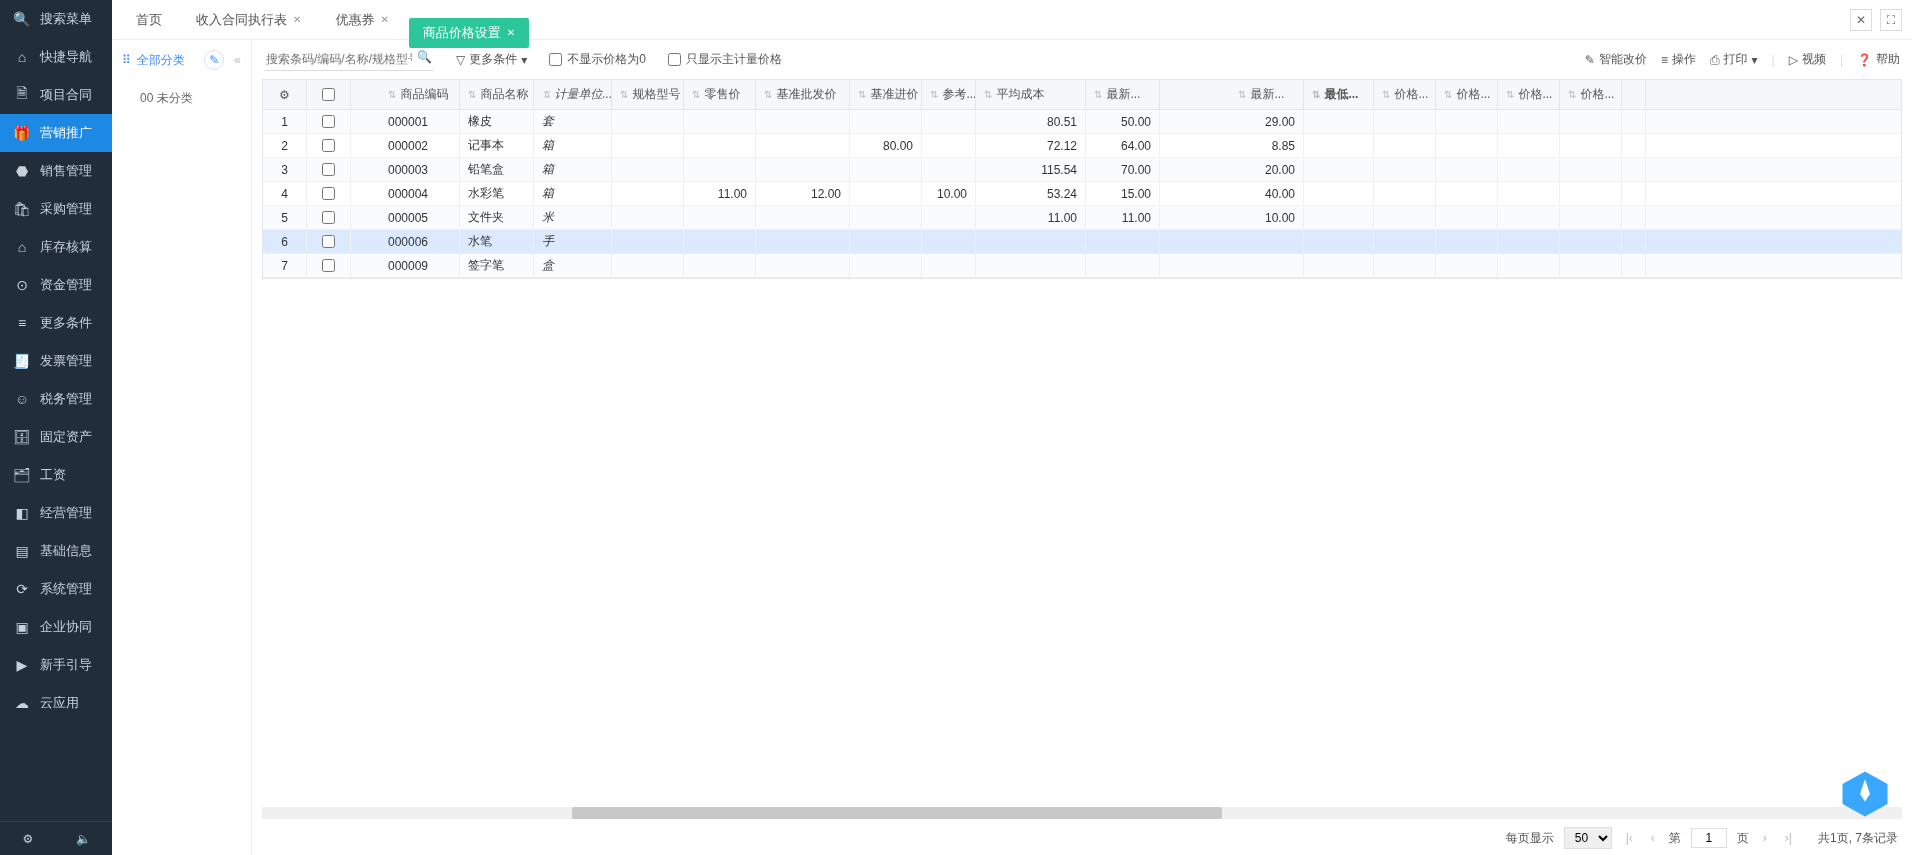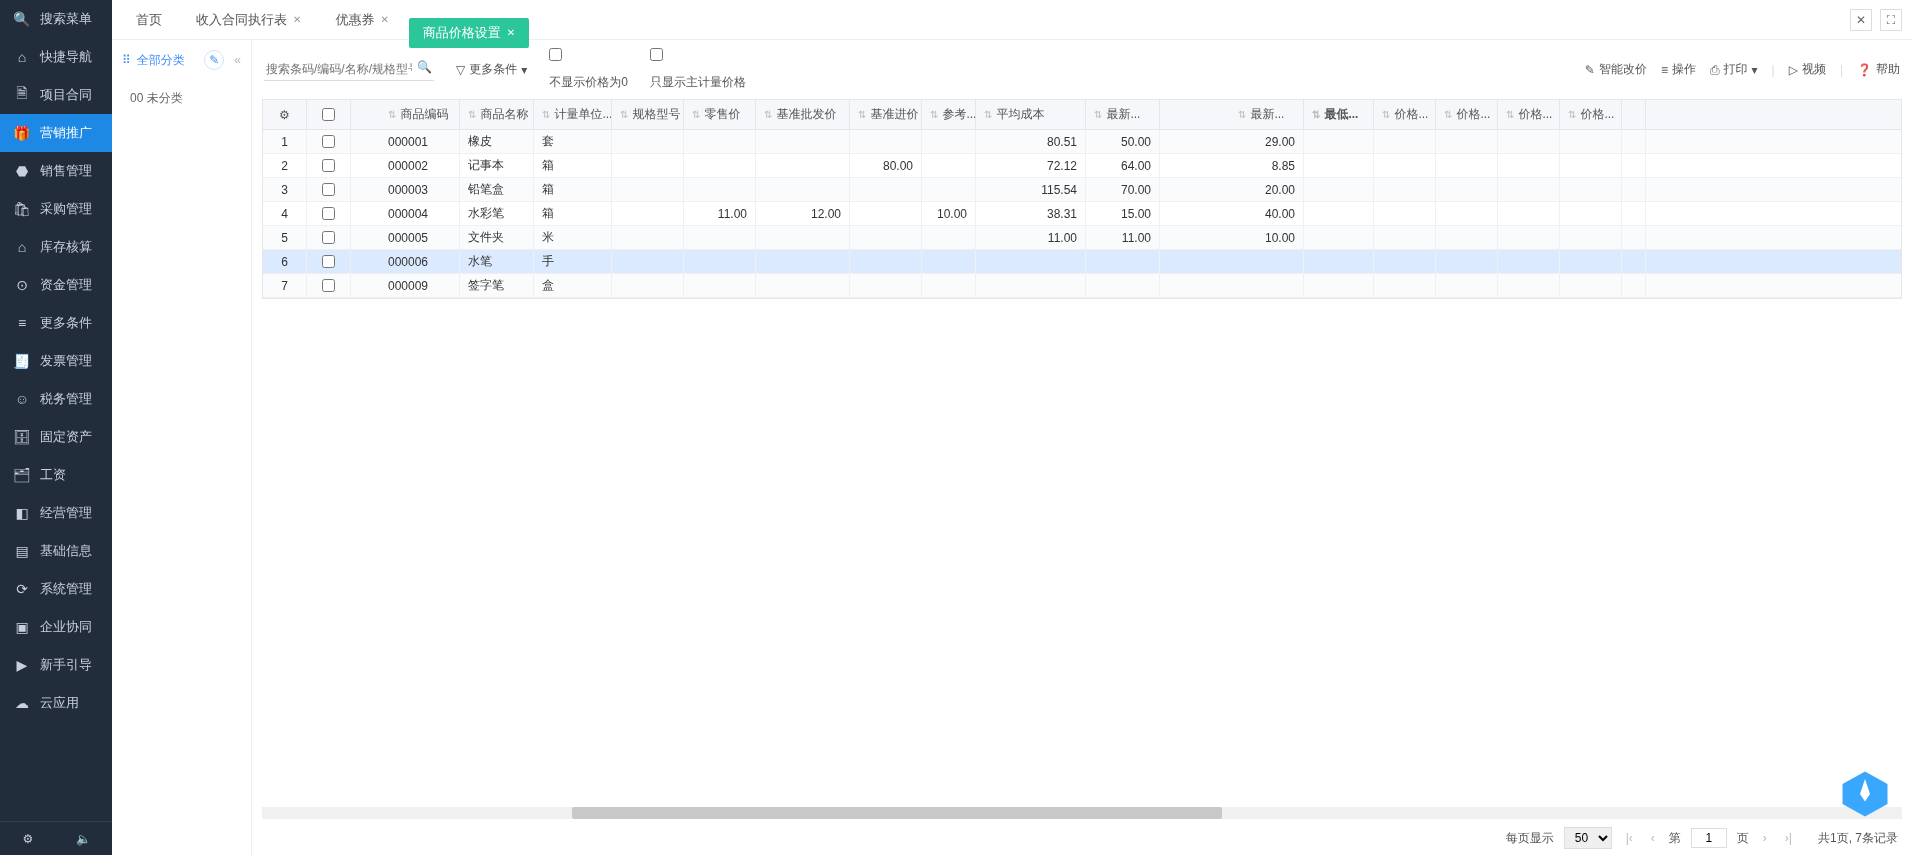--- a/index.html
+++ b/index.html
@@ -25,29 +25,29 @@
 .tab.active .close { color: #fff; }
 .tab-end { margin-left: auto; display: flex; gap: 8px; }
 .tab-end .ib { width: 22px; height: 22px; border: 1px solid #ddd; display: flex; align-items: center; justify-content: center; cursor: pointer; color: #666; }
 
 
 .worksurface { display: flex; flex: 1; }
 .catpane { width: 140px; border-right: 1px solid #eee; display: flex; flex-direction: column; }
 .cat-head { display: flex; align-items: center; padding: 10px 10px; color: #3b8cff; gap: 6px; }
 .cat-head .edit { margin-left: auto; width: 20px; height: 20px; border: 1px solid #cfe3ff; border-radius: 10px; display: flex; align-items: center; justify-content: center; color: #3b8cff; cursor: pointer; }
 .cat-head .collapse { color: #bbb; margin-left: 4px; cursor: pointer; }
-.cat-body { padding: 10px 18px; color: #666; }
+.cat-body { padding: 10px 28px; color: #666; }
 
 .content { flex: 1; display: flex; flex-direction: column; }
 .filterbar { display: flex; align-items: center; padding: 8px 12px; gap: 22px; color: #555; }
 .searchbox { position: relative; width: 170px; }
 .searchbox input { width: 100%; border: none; border-bottom: 1px solid #ddd; padding: 4px 22px 4px 2px; font-size: 12px; outline: none; }
 .searchbox .sicon { position: absolute; right: 2px; top: 2px; color: #3b8cff; }
 .filterbtn { display: flex; align-items: center; gap: 4px; cursor: pointer; }
-.cbx { display: flex; align-items: flex-start; gap: 13px; flex-direction: column; }
+.cbx { display: flex; align-items: center; gap: 5px; }
 .cbx input { width: 13px; height: 13px; }
 .right-actions { margin-left: auto; display: flex; align-items: center; gap: 14px; color: #555; }
 .right-actions .act { display: flex; align-items: center; gap: 4px; cursor: pointer; }
 .right-actions .sep { color: #ddd; }
 
 
 .tablewrap { flex: 1; overflow: hidden; position: relative; display: flex; flex-direction: column; padding: 0 10px; }
 .grid { border: 1px solid #e6e6e6; overflow: hidden; }
 .ghead { display: flex; background: #f5f7fa; border-bottom: 1px solid #e6e6e6; height: 30px; }
 .gcol { border-right: 1px solid #e6e6e6; display: flex; align-items: center; padding: 0 8px; color: #555; font-size: 12px; overflow: hidden; white-space: nowrap; }
@@ -56,21 +56,21 @@
 .grow:nth-child(odd) { background: #fafbfc; }
 .grow.highlight { background: #dceaff; }
 .gcell { border-right: 1px solid #f0f0f0; display: flex; align-items: center; padding: 0 8px; font-size: 12px; overflow: hidden; white-space: nowrap; }
 .gcell.num { justify-content: flex-end; }
 .gcell.center { justify-content: center; }
 .ghead .gcol.center { justify-content: center; }
 .col-gear { width: 44px; }
 .col-chk { width: 44px; }
 .col-code { width: 80px; margin-left: 29px; }
 .col-name { width: 74px; }
-.col-unit { width: 78px; }
+.col-unit { width: 78px; font-style: italic; }
 .col-spec { width: 72px; }
 .col-retail { width: 72px; }
 .col-wholesale { width: 94px; }
 .col-basecost { width: 72px; }
 .col-ref { width: 54px; }
 .col-avgcost { width: 110px; }
 .col-newA { width: 74px; }
 .col-high { width: 70px; margin-top: 36px; }
 .col-newB { width: 74px; }
 .col-low { width: 70px; font-weight: bold; }
@@ -372,21 +372,21 @@
                     <input type="checkbox" style="">
                   </div>
                   <div class="gcell col-code">000004</div>
                   <div class="gcell col-name">水彩笔</div>
                   <div class="gcell col-unit">箱</div>
                   <div class="gcell col-spec"></div>
                   <div class="gcell col-retail num">11.00</div>
                   <div class="gcell col-wholesale num">12.00</div>
                   <div class="gcell col-basecost num"></div>
                   <div class="gcell col-ref num">10.00</div>
-                  <div class="gcell col-avgcost num">38.31</div>
+                  <div class="gcell col-avgcost num">53.24</div>
                   <div class="gcell col-newA num">15.00</div>
                   <div class="gcell col-high num"></div>
                   <div class="gcell col-newB num">40.00</div>
                   <div class="gcell col-low num"></div>
                   <div class="gcell col-p1"></div>
                   <div class="gcell col-p2"></div>
                   <div class="gcell col-p3"></div>
                   <div class="gcell col-p4"></div>
                   <div class="gcell col-end"></div>
                 </div>

